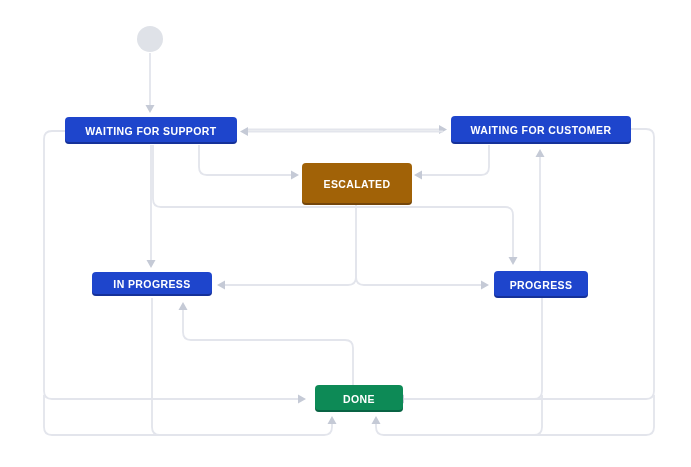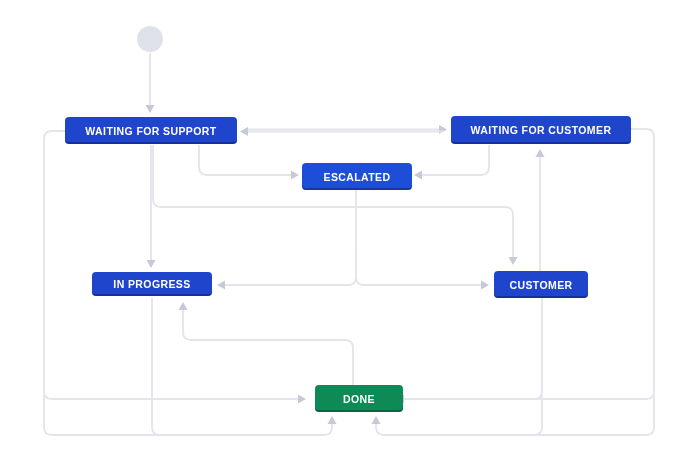--- a/index.html
+++ b/index.html
@@ -121,21 +121,21 @@
       <polygon class="arrow" points="376,416 371.5,424 380.5,424"></polygon>
     </g>
   </svg>
 
   <div class="start-node" style="left:137px;top:26px;"></div>
 
   <div class="status-node" style="left: 65px; top: 117px; width: 172px; height: 27px; background: rgb(30, 69, 204); color: rgb(255, 255, 255);">WAITING FOR SUPPORT</div>
 
   <div class="status-node" style="left: 451px; top: 116px; width: 180px; height: 28px; background: rgb(30, 69, 204); color: rgb(255, 255, 255);">WAITING FOR CUSTOMER</div>
 
-  <div class="status-node" style="left: 302px; top: 163px; width: 110px; height: 27px; background: #1d4ed8; color: rgb(255, 255, 255);">ESCALATED</div>
+  <div class="status-node" style="left: 302px; top: 163px; width: 110px; height: 42px; background: #a16207; color: rgb(255, 255, 255);">ESCALATED</div>
 
   <div class="status-node" style="left: 92px; top: 272px; width: 120px; height: 24px; background: rgb(30, 69, 204); color: rgb(255, 255, 255);">IN PROGRESS</div>
 
-  <div class="status-node" style="left: 494px; top: 271px; width: 94px; height: 27px; background: rgb(30, 69, 204); color: rgb(255, 255, 255);">CUSTOMER</div>
+  <div class="status-node" style="left: 494px; top: 271px; width: 94px; height: 27px; background: rgb(30, 69, 204); color: rgb(255, 255, 255);">PROGRESS</div>
 
   <div class="status-node" style="left: 315px; top: 385px; width: 88px; height: 27px; background: rgb(13, 138, 86); color: rgb(255, 255, 255);">DONE</div>
 
 </div>
 
 </body></html>

